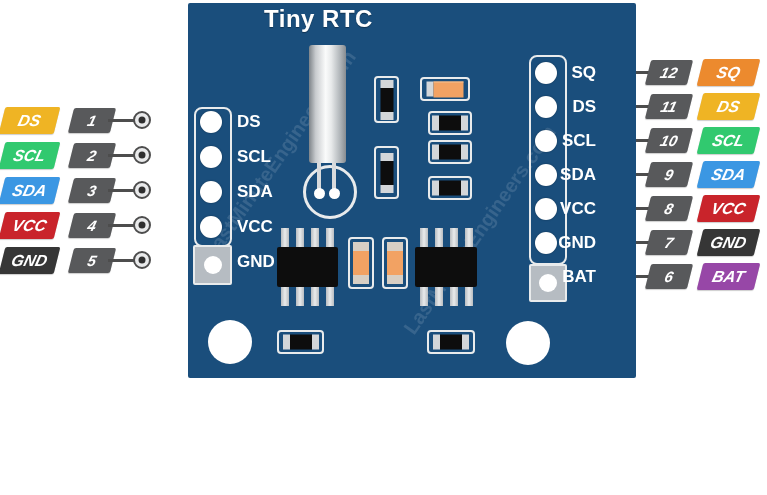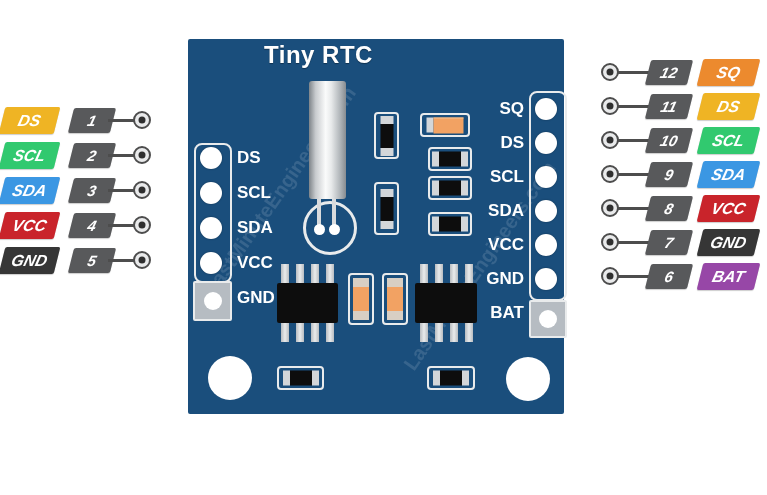--- a/index.html
+++ b/index.html
@@ -1,19 +1,19 @@
 <!DOCTYPE html>
 <html><head>
 <meta charset="utf-8">
 <style>
   html,body{margin:0;padding:0;background:#fff;}
   .stage{position:relative;width:767px;height:495px;background:#ffffff;overflow:hidden;
          font-family:"Liberation Sans",sans-serif;}
   
-  .board{position:absolute;left:188px;top:3px;width:376px;height:375px;background:#1A4E7C;border-radius:2px;margin-top:36px;}
+  .board{position:absolute;left:188px;top:3px;width:448px;height:375px;background:#1A4E7C;border-radius:2px;}
   .board-title{position:absolute;left:76px;top:2px;width:230px;color:#fff;font-size:24px;font-weight:700;
                letter-spacing:.5px;text-shadow:0 1px 1px rgba(0,0,0,.35);}
   .wm{position:absolute;color:rgba(255,255,255,.13);font-size:20px;font-weight:700;white-space:nowrap;
       transform:translate(-50%,-50%) rotate(-55deg);pointer-events:none;}
   
   .hdr-rect{position:absolute;border:2px solid #E9EBEC;border-radius:8px;}
   .hole{position:absolute;width:22px;height:22px;border-radius:50%;background:#fff;
         box-shadow:0 0 2px rgba(0,0,0,.35);}
   .sq-pad{position:absolute;width:35px;height:36px;border:2px solid #E9EBEC;border-radius:2px;background:#B6BCC2;}
   .sq-pad i{position:absolute;left:50%;top:50%;width:18px;height:18px;border-radius:50%;background:#fff;

